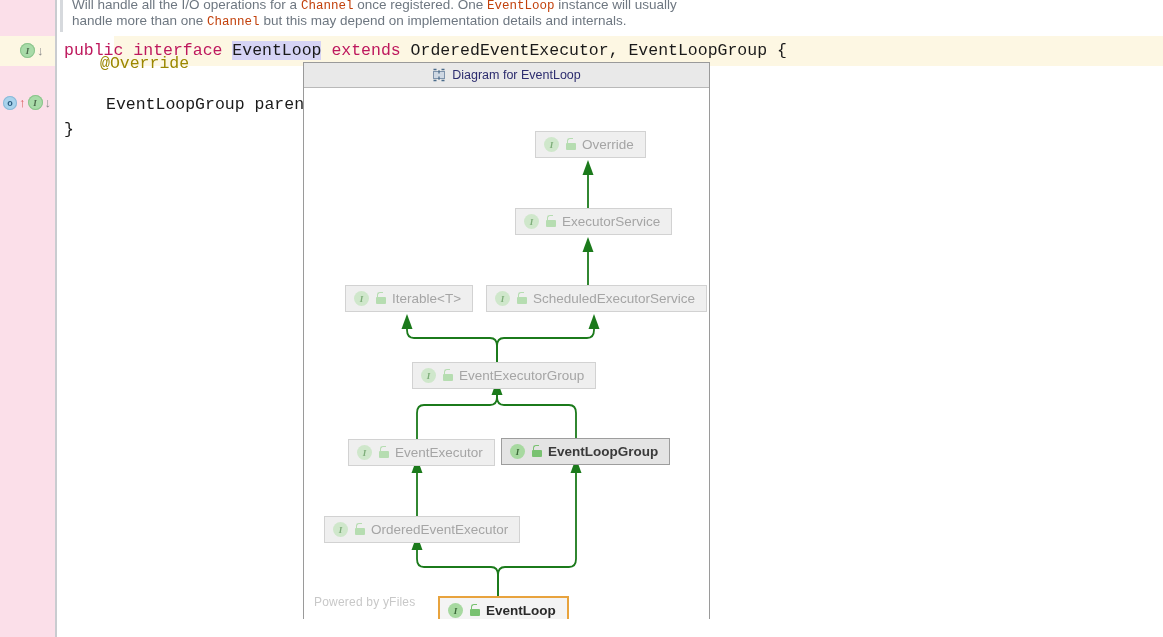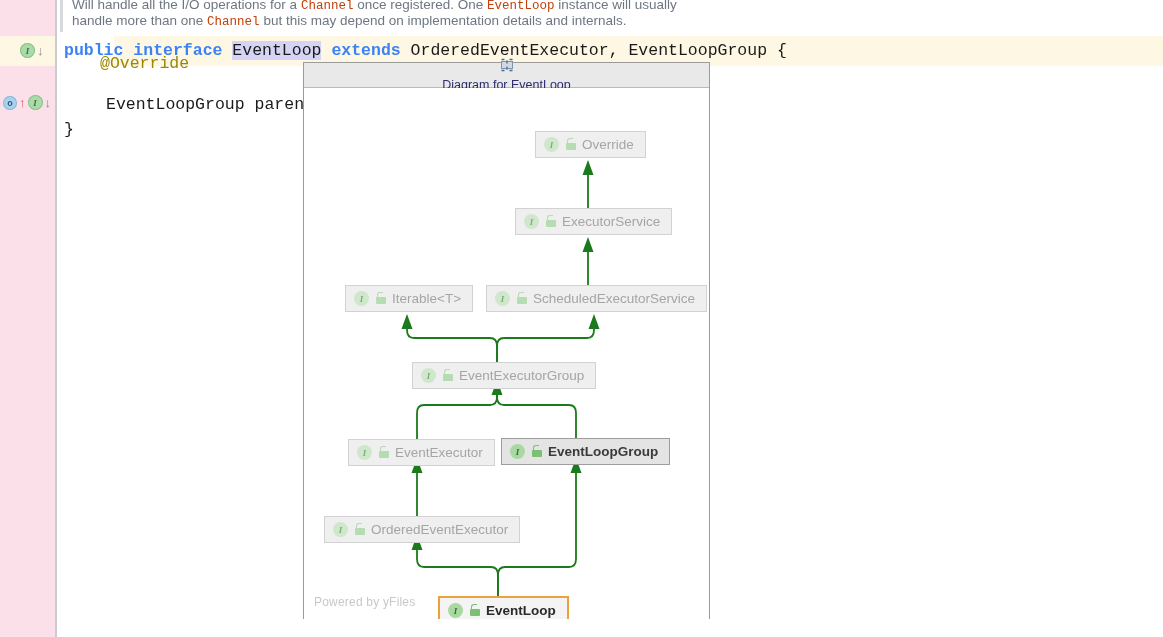--- a/index.html
+++ b/index.html
@@ -69,36 +69,36 @@
   }
   .code-line{
     position:absolute;
     font-family:"Liberation Mono", monospace;
     font-size:16.5px;white-space:pre;color:#000000;
   }
   .cl1{left:64px;top:41px;}
   .cl2{left:100px;top:54px;}
   .cl3{left:106px;top:95px;}
   .cl4{left:64px;top:120px;}
-  .kw{color:#3b82f6;font-weight:bold;}
+  .kw{color:#be185d;font-weight:normal;}
   .plain{color:#1a1a1a;}
   .ident-hl{background:#d6d4f5;}
   .anno{color:#9b8700;}
 
   
   #diagram-panel{
     position:absolute;left:303px;top:62px;width:407px;height:557px;
     background:#ffffff;
     border:1px solid #9a9a9a;
     box-sizing:border-box;
   }
   .panel-header{
     height:24px;background:#e9e9e9;border-bottom:1px solid #b9b9b9;
     display:flex;align-items:center;justify-content:center;gap:6px;
-    color:#2c2c6e;font-size:12.5px;flex-direction:column;
+    color:#2c2c6e;font-size:12.5px;
   }
   .hdr-icon{display:inline-block;width:14px;height:14px;position:relative;}
   .panel-canvas{position:relative;width:100%;height:531px;overflow:hidden;background:#fff;}
 
   .yfiles{
     position:absolute;left:10px;bottom:10px;
     color:#c8c8c8;font-size:12px;letter-spacing:.2px;
   }
 
   

